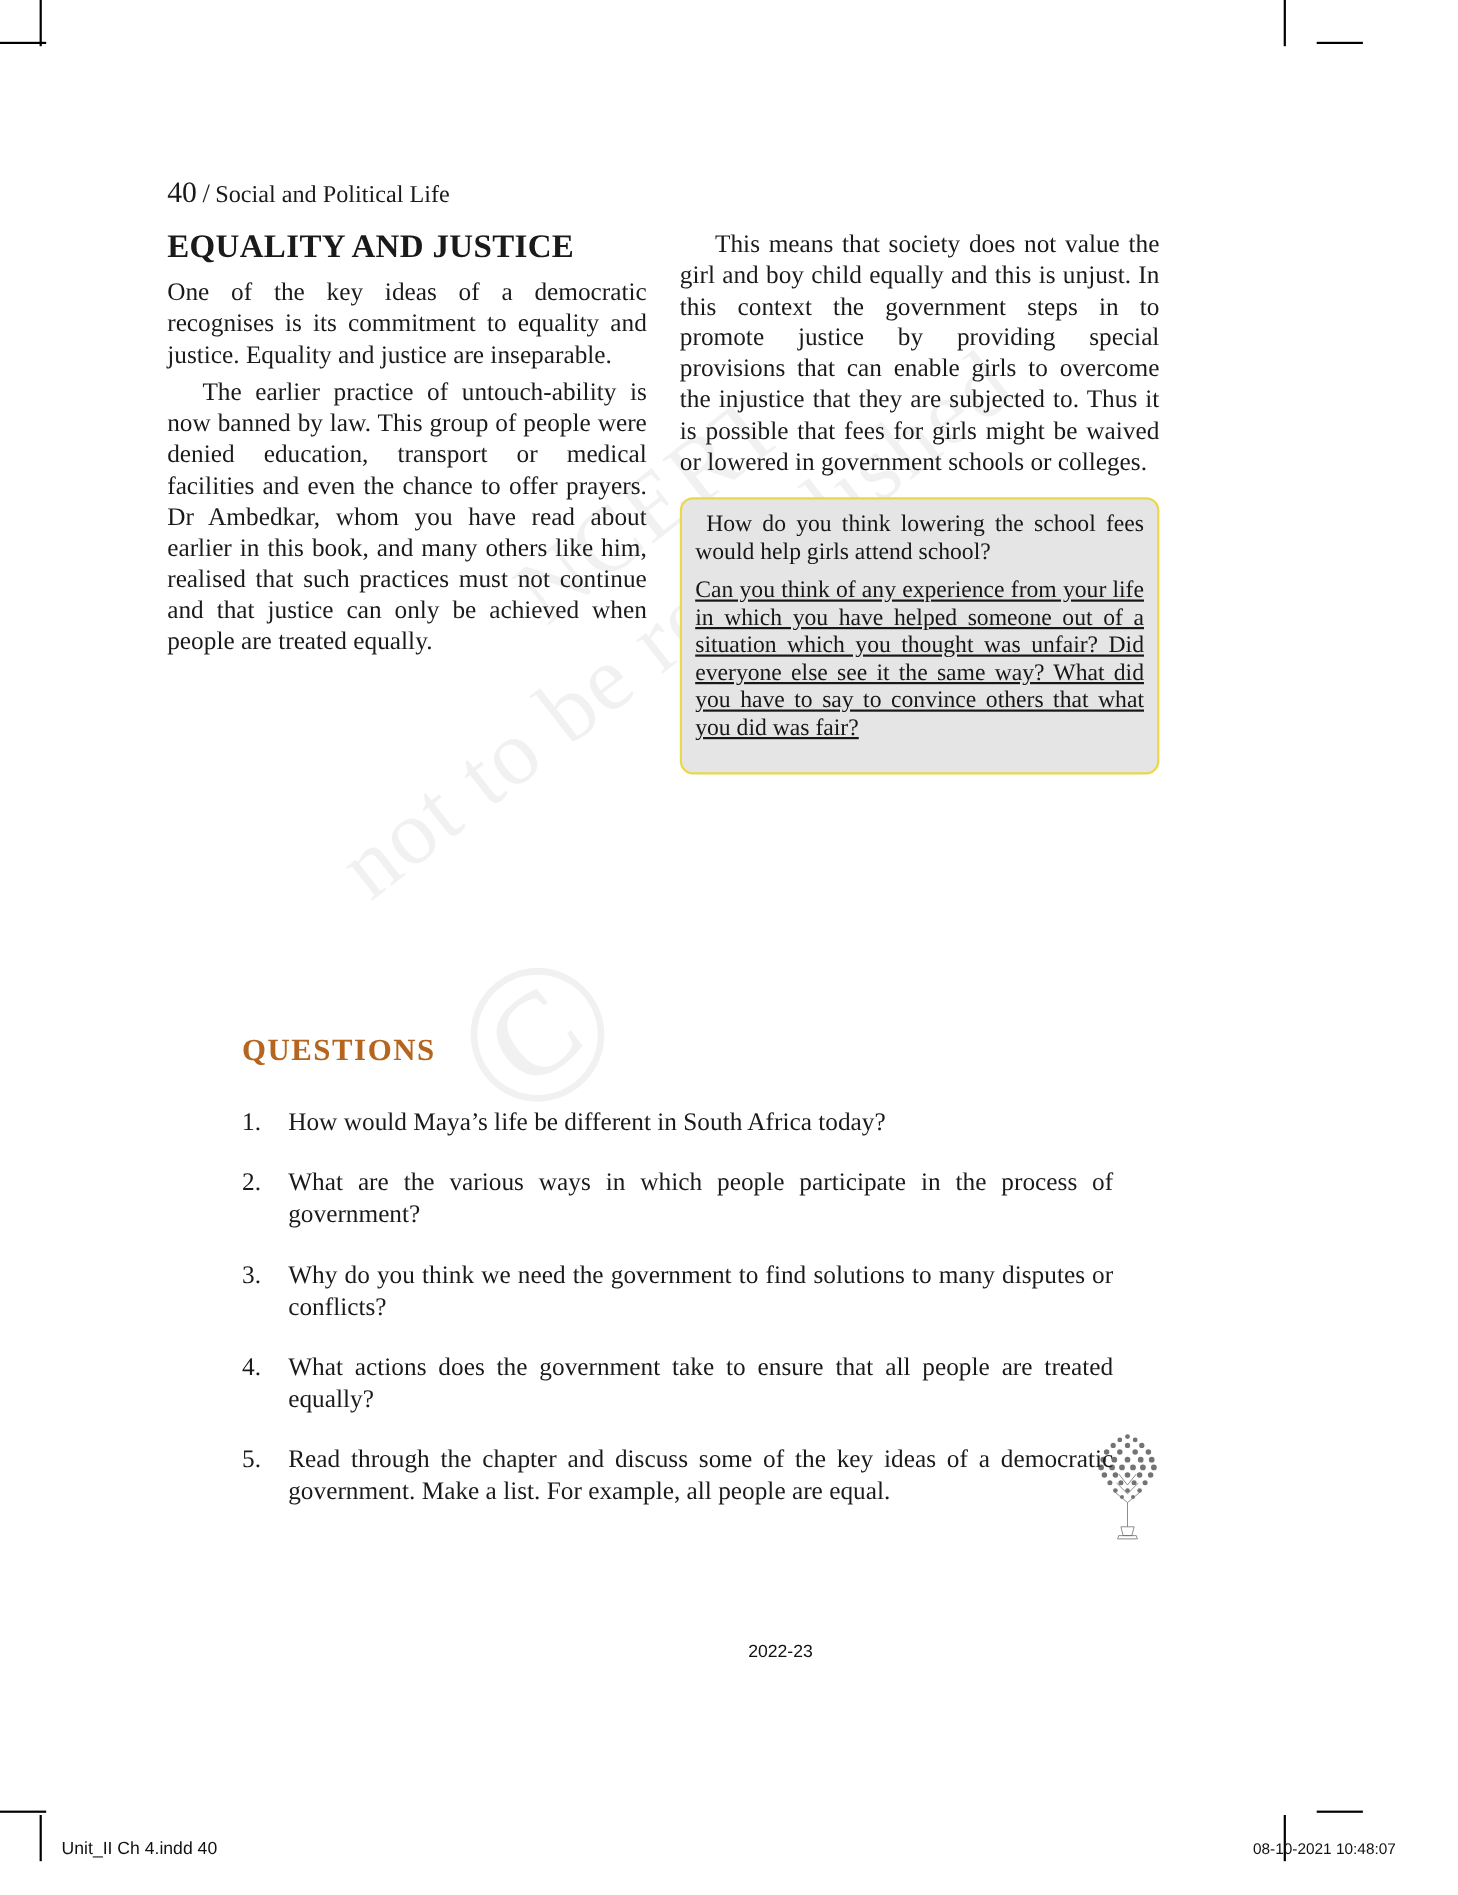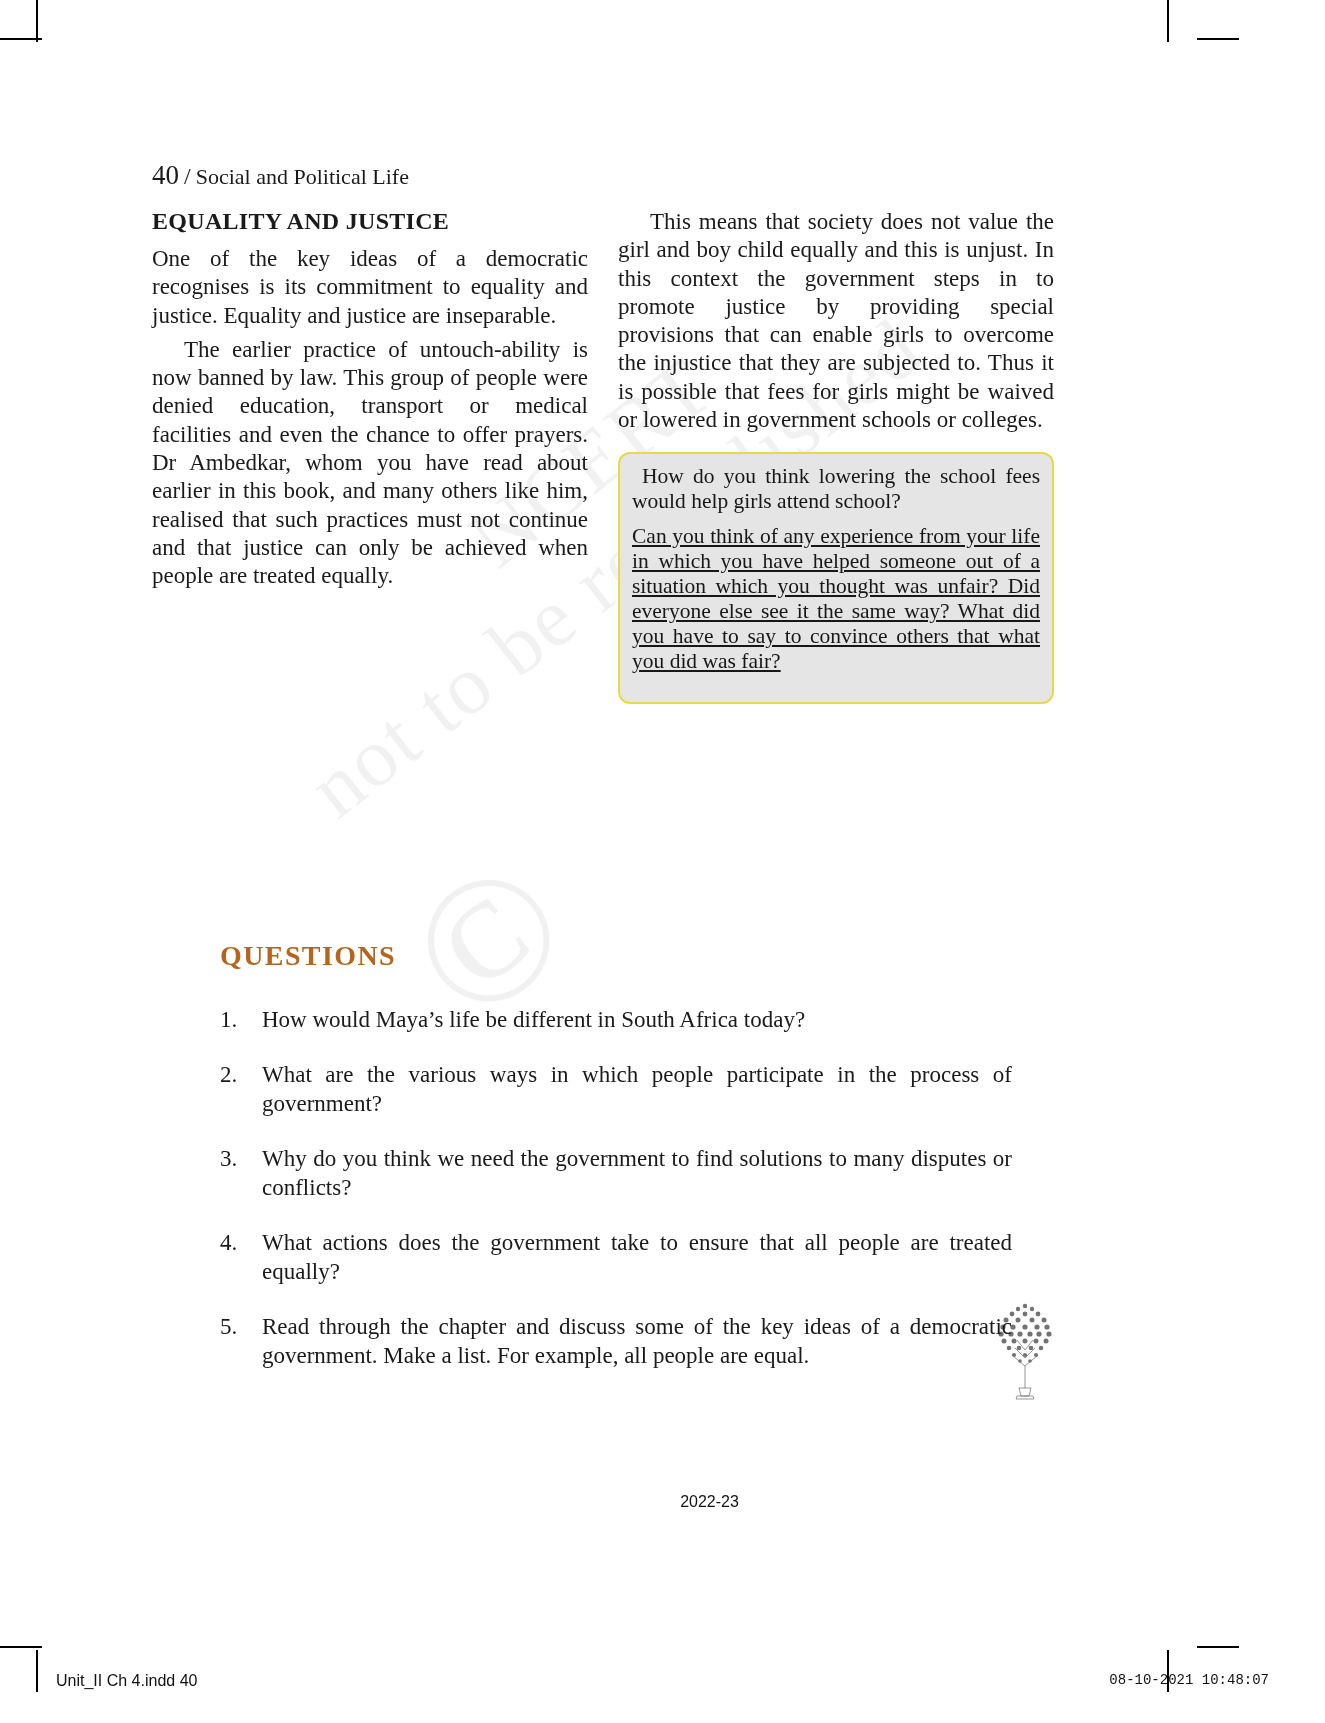--- a/index.html
+++ b/index.html
@@ -83,21 +83,21 @@
   .col {
     position: absolute;
     top: 208px;
     width: 436px;
     z-index: 10;
   }
   .col-left  { left: 152px; }
   .col-right { left: 618px; }
 
   h2.section-title {
-    font-size: 24px;
+    font-size: 30px;
     font-weight: bold;
     margin: 0 0 10px 0;
     letter-spacing: 0.3px;
     font-family: "Liberation Serif", serif;
   }
 
   p.body {
     font-size: 23px;
     line-height: 1.23;
     margin: 0 0 6px 0;
@@ -224,21 +224,21 @@
     font-size: 16px;
     font-family: "Liberation Sans", sans-serif;
     color: #111;
     z-index: 10;
   }
   .prodline-right {
     position: absolute;
     right: 56px;
     top: 1672px;
     font-size: 14px;
-    font-family: Liberation Mono, monospace;
+    font-family: Liberation Sans, sans-serif;
     color: #111;
     z-index: 10;
   }
 </style>
 </head>
 <body>
 
 <div class="page">
 
   <div class="crop v cm-tl-v"></div>

